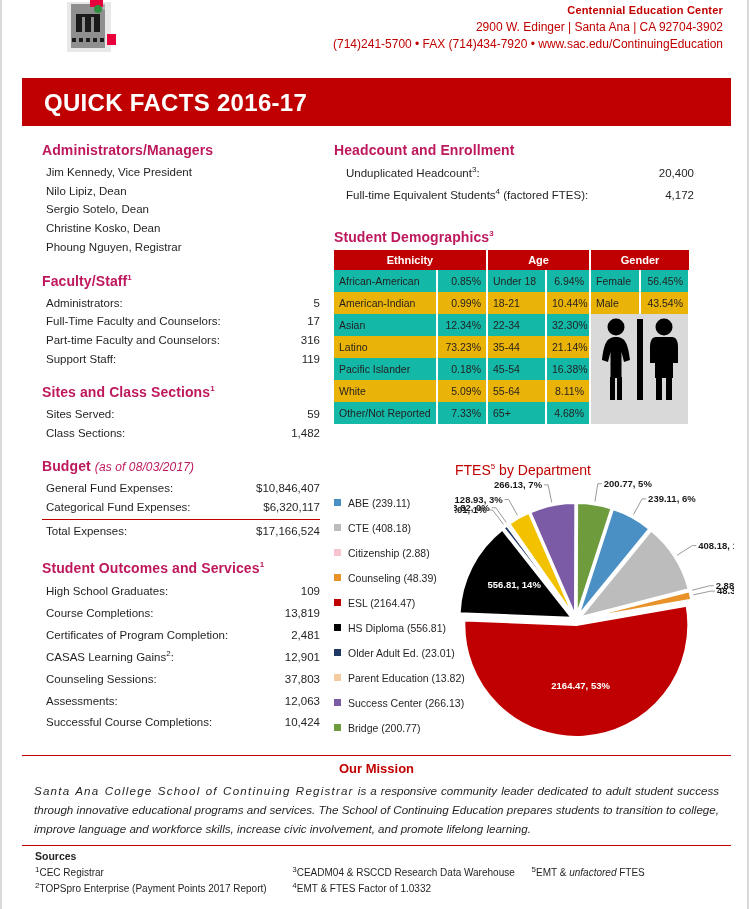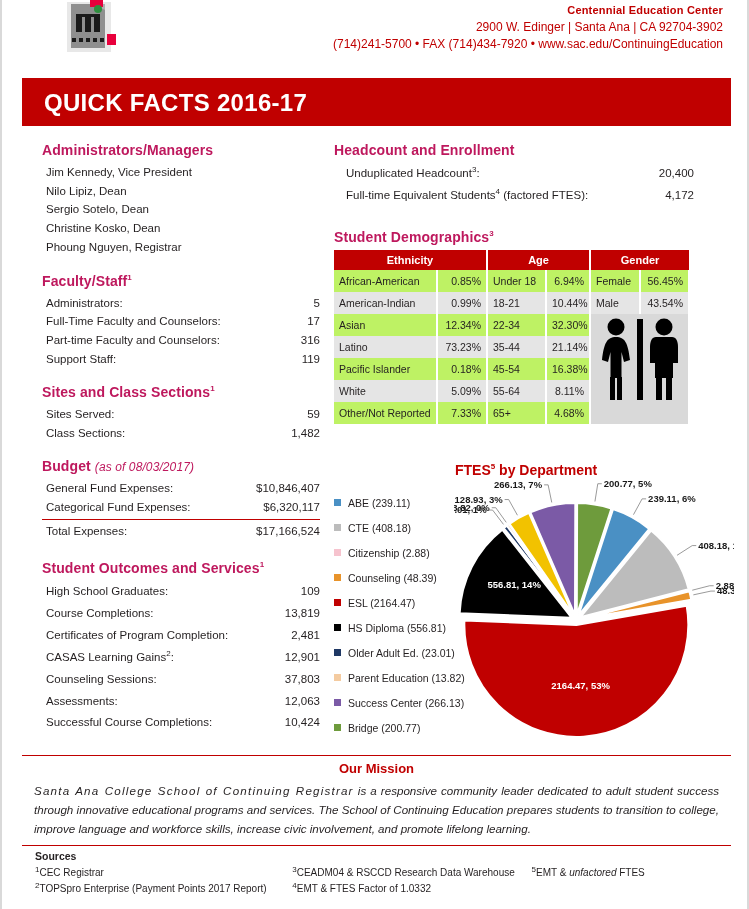--- a/index.html
+++ b/index.html
@@ -139,41 +139,41 @@
     border-right: 2px solid #ffffff;
   }
   table.demo th:last-child { border-right: 0; }
   table.demo td {
     padding: 3.5px 5px;
     height: 15px;
     vertical-align: middle;
     border-right: 2px solid #ffffff;
   }
   table.demo td.num { text-align: right; }
-  table.demo tr.odd td { background: #bef264; }
-  table.demo tr.even td { background: #e5e5e5; }
+  table.demo tr.odd td { background: #14b8a6; }
+  table.demo tr.even td { background: #eab308; }
   td.genderfill { background: #d9d9d9 !important; position: relative; }
 
   .gendericons {
     position: absolute;
     left: 50%;
     transform: translateX(-50%);
     top: 2px;
     width: 92px;
     height: 86px;
   }
 
   
   .chart-sec { position: absolute; left: 332px; top: 462px; width: 400px; height: 290px; }
   .chart-title {
     position: absolute;
     left: 105px; top: 0;
     color: #c00000;
     font-size: 14px;
-    font-weight: bold;
+    font-weight: normal;
     padding-left: 16px;
   }
   .legend {
     position: absolute;
     left: 0; top: 28px;
     width: 150px;
   }
   .legend .li {
     display: flex;
     align-items: center;

